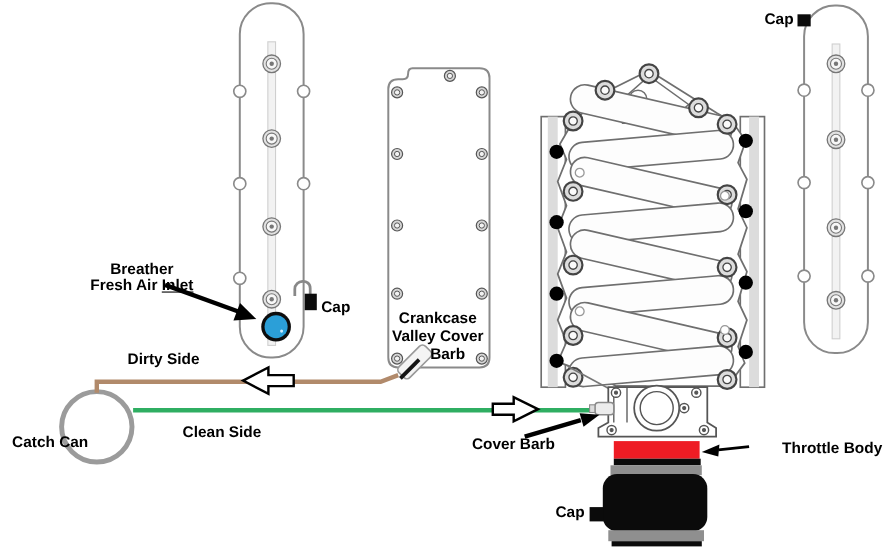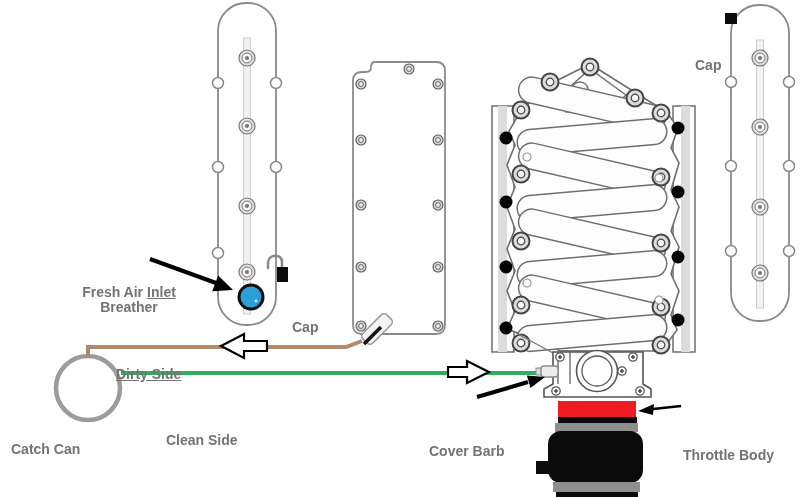--- a/index.html
+++ b/index.html
@@ -1,20 +1,20 @@
 <!DOCTYPE html>
 <html><head>
 <meta charset="utf-8">
 <style>
   html,body{margin:0;padding:0;background:#fff;}
   #stage{position:relative;width:806px;height:497px;background:#fff;overflow:hidden;
          font-family:"Liberation Sans",sans-serif;}
   #stage svg{position:absolute;left:0;top:0;}
-  .lbl{position:absolute;font:bold 14px "Liberation Sans",sans-serif;color:#737373;
-       white-space:nowrap;line-height:15px;margin-top:48px;}
+  .lbl{position:absolute;font:bold 14px "Liberation Sans",sans-serif;color:#000000;
+       white-space:nowrap;line-height:15px;}
   .lbl .u{text-decoration:underline;margin-left:4px;}
   .center{text-align:center;}
   .shift-r{transform:translateX(9px);}
 </style>
 </head>
 <body>
 
 <div id="stage">
 
 <svg width="806" height="497" viewBox="0 0 806 497">
@@ -215,28 +215,33 @@
     <line x1="477" y1="397" x2="528" y2="382" stroke="#000" stroke-width="4"></line>
     <polygon points="545,377 530.5,388 526.9,375.6" fill="#000"></polygon>
   </g>
   <g>
     <line x1="681" y1="406" x2="653" y2="409" stroke="#000" stroke-width="2.5"></line>
     <polygon points="638,411 654,404 653,415" fill="#000"></polygon>
   </g>
 </svg>
 
   <div class="lbl center" style="left:70px;top:237px;width:118px;">
+    <div>Breather</div>
     <div><span>Fresh Air</span><span class="u">Inlet</span></div>
-    <div>Breather</div>
   </div>
 
   <div class="lbl" style="left:292px;top:272px;">Cap</div>
   <div class="lbl" style="left:695px;top:10px;">Cap</div>
   <div class="lbl" style="left:505px;top:458px;">Cap</div>
 
-  <div class="lbl" style="left:116px;top:319px;text-decoration:underline;">Dirty Side</div>
+  <div class="lbl" style="left:116px;top:319px;">Dirty Side</div>
   <div class="lbl" style="left:166px;top:385px;">Clean Side</div>
   <div class="lbl" style="left:11px;top:394px;">Catch Can</div>
 
+  <div class="lbl center" style="left:350px;top:281px;width:96px;line-height:16px;">
+    <div>Crankcase</div>
+    <div>Valley Cover</div>
+    <div class="shift-r">Barb</div>
+  </div>
 
   <div class="lbl" style="left:429px;top:396px;">Cover Barb</div>
-  <div class="lbl" style="left:683px;top:400px;">Throttle Body</div>
+  <div class="lbl" style="left:711px;top:400px;">Throttle Body</div>
 </div>
 
 </body></html>

